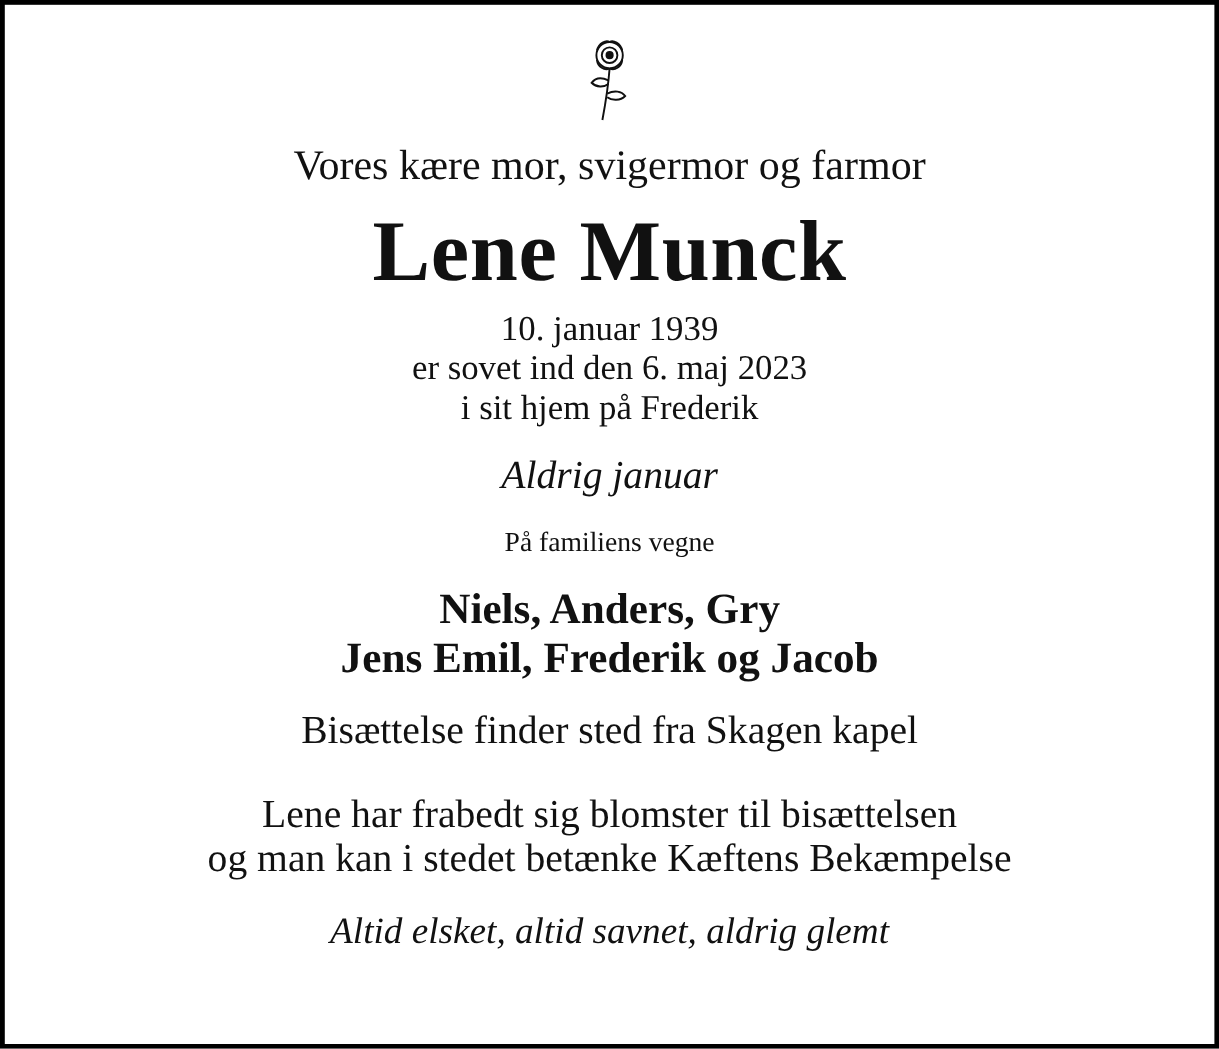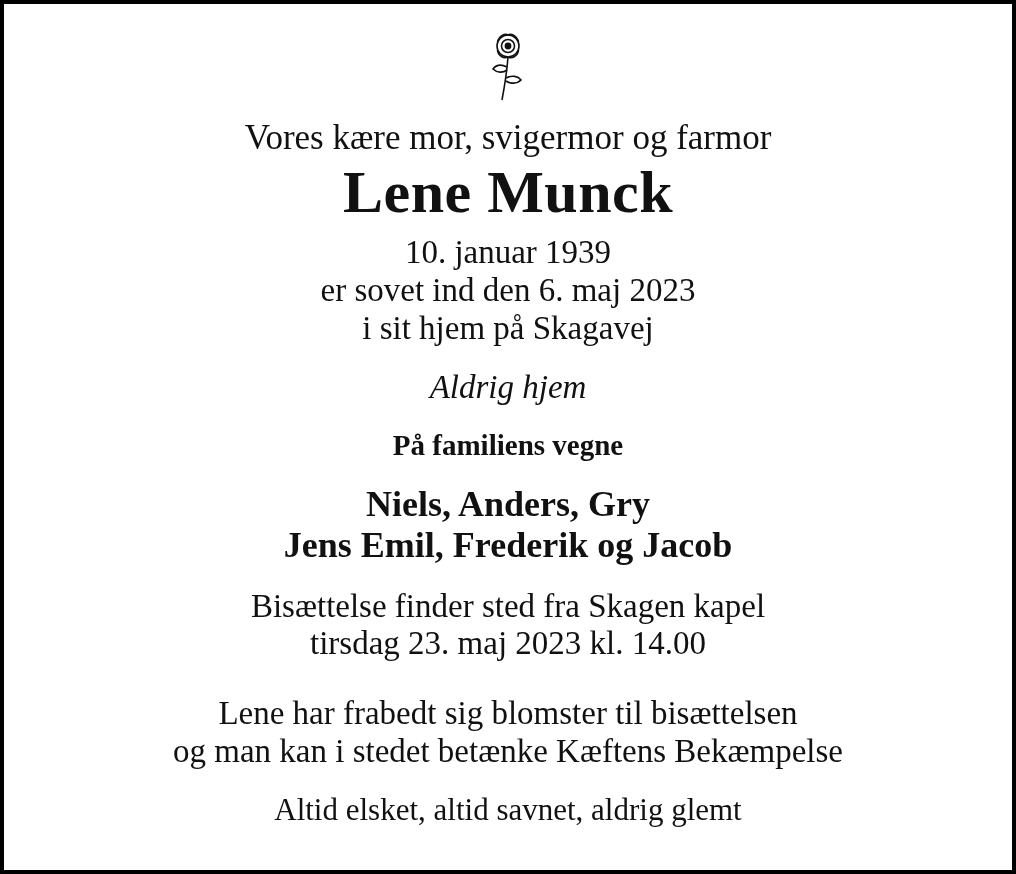--- a/index.html
+++ b/index.html
@@ -32,54 +32,55 @@
   .line {
     text-align: center;
     line-height: 1.14;
     white-space: pre-wrap;
   }
   .relation {
     font-size: 35px;
     margin-top: 10px;
   }
   .name {
-    font-size: 60px;
+    font-size: 72px;
     font-weight: bold;
     letter-spacing: 0.5px;
+    margin-top: 10px;
     margin-bottom: 6px;
   }
   .dates {
-    font-size: 33px;
+    font-size: 29px;
     margin-top: 2px;
   }
   .block-gap {
     margin-top: 22px;
   }
   .verse {
     font-size: 33px;
     font-style: italic;
   }
   .onbehalf {
-    font-size: 29px;
-    font-weight: bold;
+    font-size: 23px;
   }
   .survivors {
     font-size: 36px;
     font-weight: bold;
   }
   .ceremony {
     font-size: 33px;
     text-align: center;
   }
   .flowers {
     font-size: 33px;
     margin-top: 32px;
   }
   .closing {
     font-size: 31px;
+    font-style: italic;
   }
   .tight {
     margin-top: 0;
   }
 </style>
 </head>
 <body>
 
 <div class="notice">
 
@@ -99,30 +100,29 @@
       </g>
     </svg>
   </div>
 
   <div class="line relation">Vores kære mor, svigermor og farmor</div>
 
   <div class="line name">Lene Munck</div>
 
   <div class="line dates">10. januar 1939</div>
   <div class="line dates tight">er sovet ind den 6. maj 2023</div>
-  <div class="line dates tight">i sit hjem på Skagavej</div>
+  <div class="line dates tight">i sit hjem på Frederik</div>
 
-  <div class="line verse block-gap">Aldrig hjem</div>
+  <div class="line verse block-gap">Aldrig januar</div>
 
   <div class="line onbehalf block-gap">På familiens vegne</div>
 
   <div class="line survivors block-gap">Niels, Anders, Gry</div>
   <div class="line survivors tight">Jens Emil, Frederik og Jacob</div>
 
   <div class="line ceremony block-gap">Bisættelse finder sted fra Skagen kapel</div>
-  <div class="line ceremony tight">tirsdag 23. maj 2023 kl. 14.00</div>
 
   <div class="line flowers block-gap">Lene har frabedt sig blomster til bisættelsen</div>
   <div class="line flowers tight">og man kan i stedet betænke Kæftens Bekæmpelse</div>
 
   <div class="line closing block-gap">Altid elsket, altid savnet, aldrig glemt</div>
 
 </div>
 
 </body></html>

